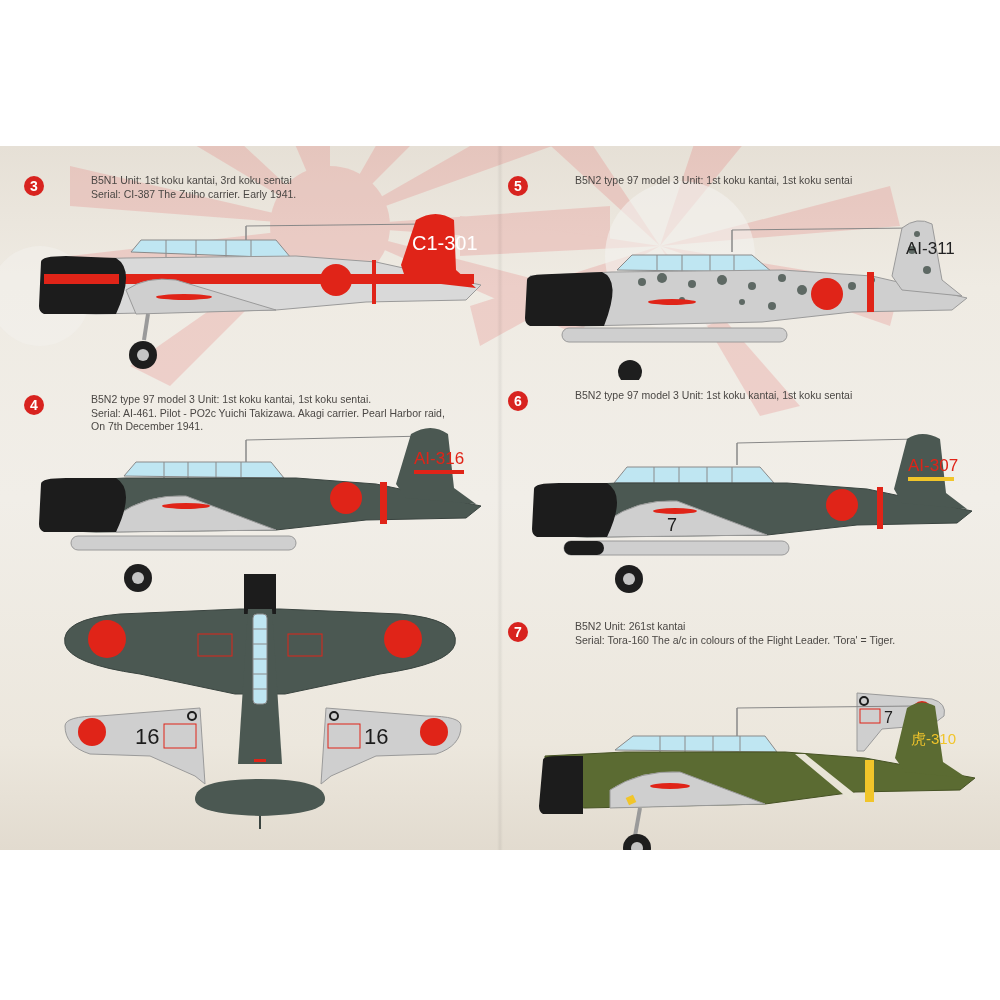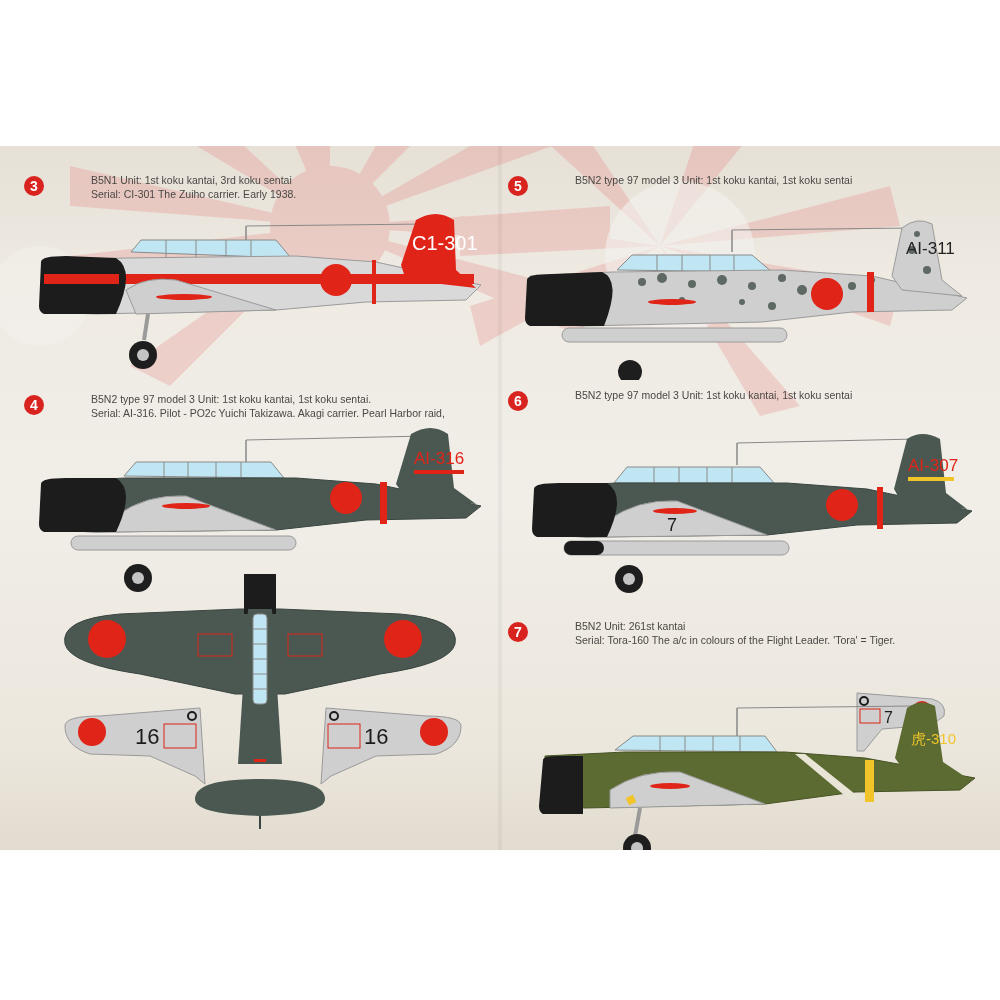--- a/index.html
+++ b/index.html
@@ -47,36 +47,37 @@
       </g>
     </g>
     <circle cx="680" cy="110" r="75" fill="#f4f2ee" opacity="0.6"></circle>
     <circle cx="40" cy="150" r="50" fill="#f4f2ee" opacity="0.5"></circle>
   </svg>
 
   <div class="block" style="left:24px;top:28px;">
     <div class="badge">3</div>
     <div class="caption">
       <div>B5N1 Unit: 1st koku kantai, 3rd koku sentai</div>
-      <div>Serial: CI-301 The Zuiho carrier. Early 1938.</div>
+      <div>Serial: CI-387 The Zuiho carrier. Early 1941.</div>
     </div>
   </div>
 
   <div class="block" style="left:508px;top:28px;">
     <div class="badge">5</div>
     <div class="caption">
       <div>B5N2 type 97 model 3  Unit: 1st koku kantai, 1st koku sentai</div>
     </div>
   </div>
 
   <div class="block" style="left:24px;top:247px;">
     <div class="badge">4</div>
     <div class="caption">
       <div>B5N2 type 97 model 3 Unit: 1st koku kantai, 1st koku sentai.</div>
-      <div>Serial: AI-316. Pilot - PO2c Yuichi Takizawa. Akagi carrier. Pearl Harbor raid,</div>
+      <div>Serial: AI-461. Pilot - PO2c Yuichi Takizawa. Akagi carrier. Pearl Harbor raid,</div>
+      <div>On 7th December 1941.</div>
     </div>
   </div>
 
   <div class="block" style="left:508px;top:243px;">
     <div class="badge">6</div>
     <div class="caption">
       <div>B5N2 type 97 model 3  Unit: 1st koku kantai, 1st koku sentai</div>
     </div>
   </div>
 

